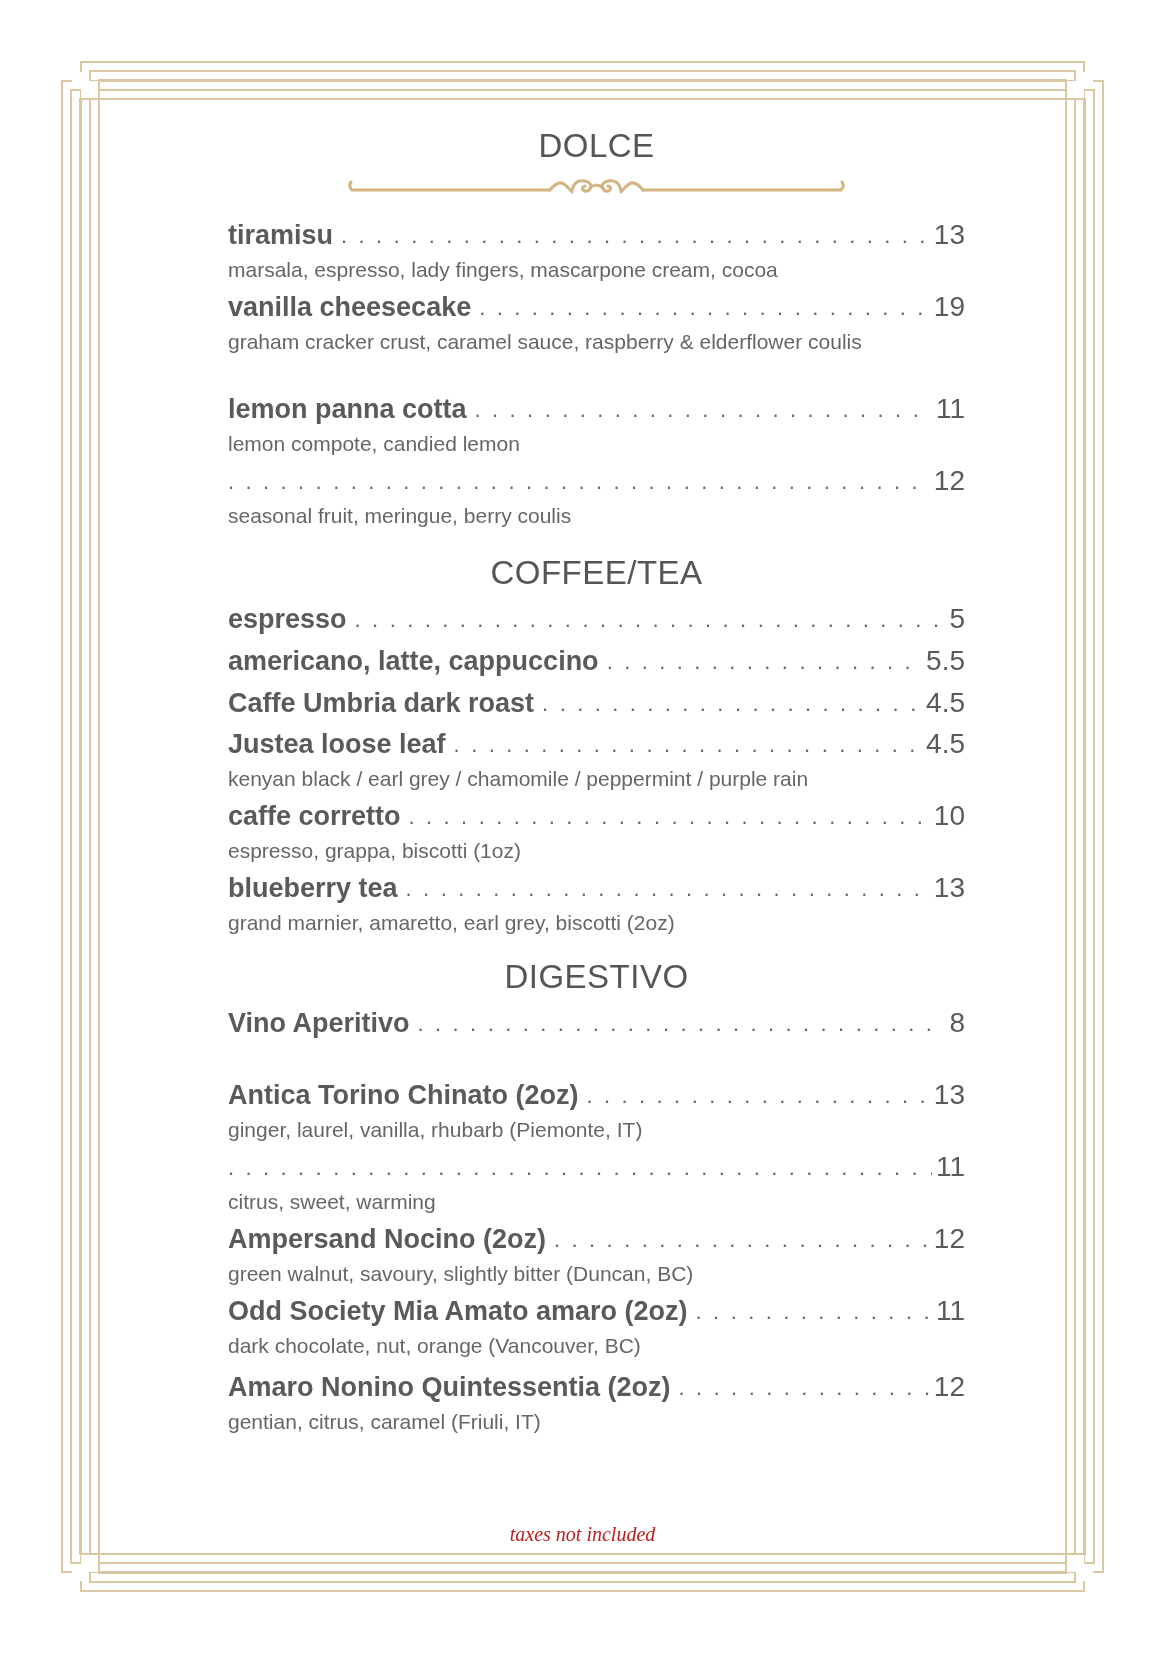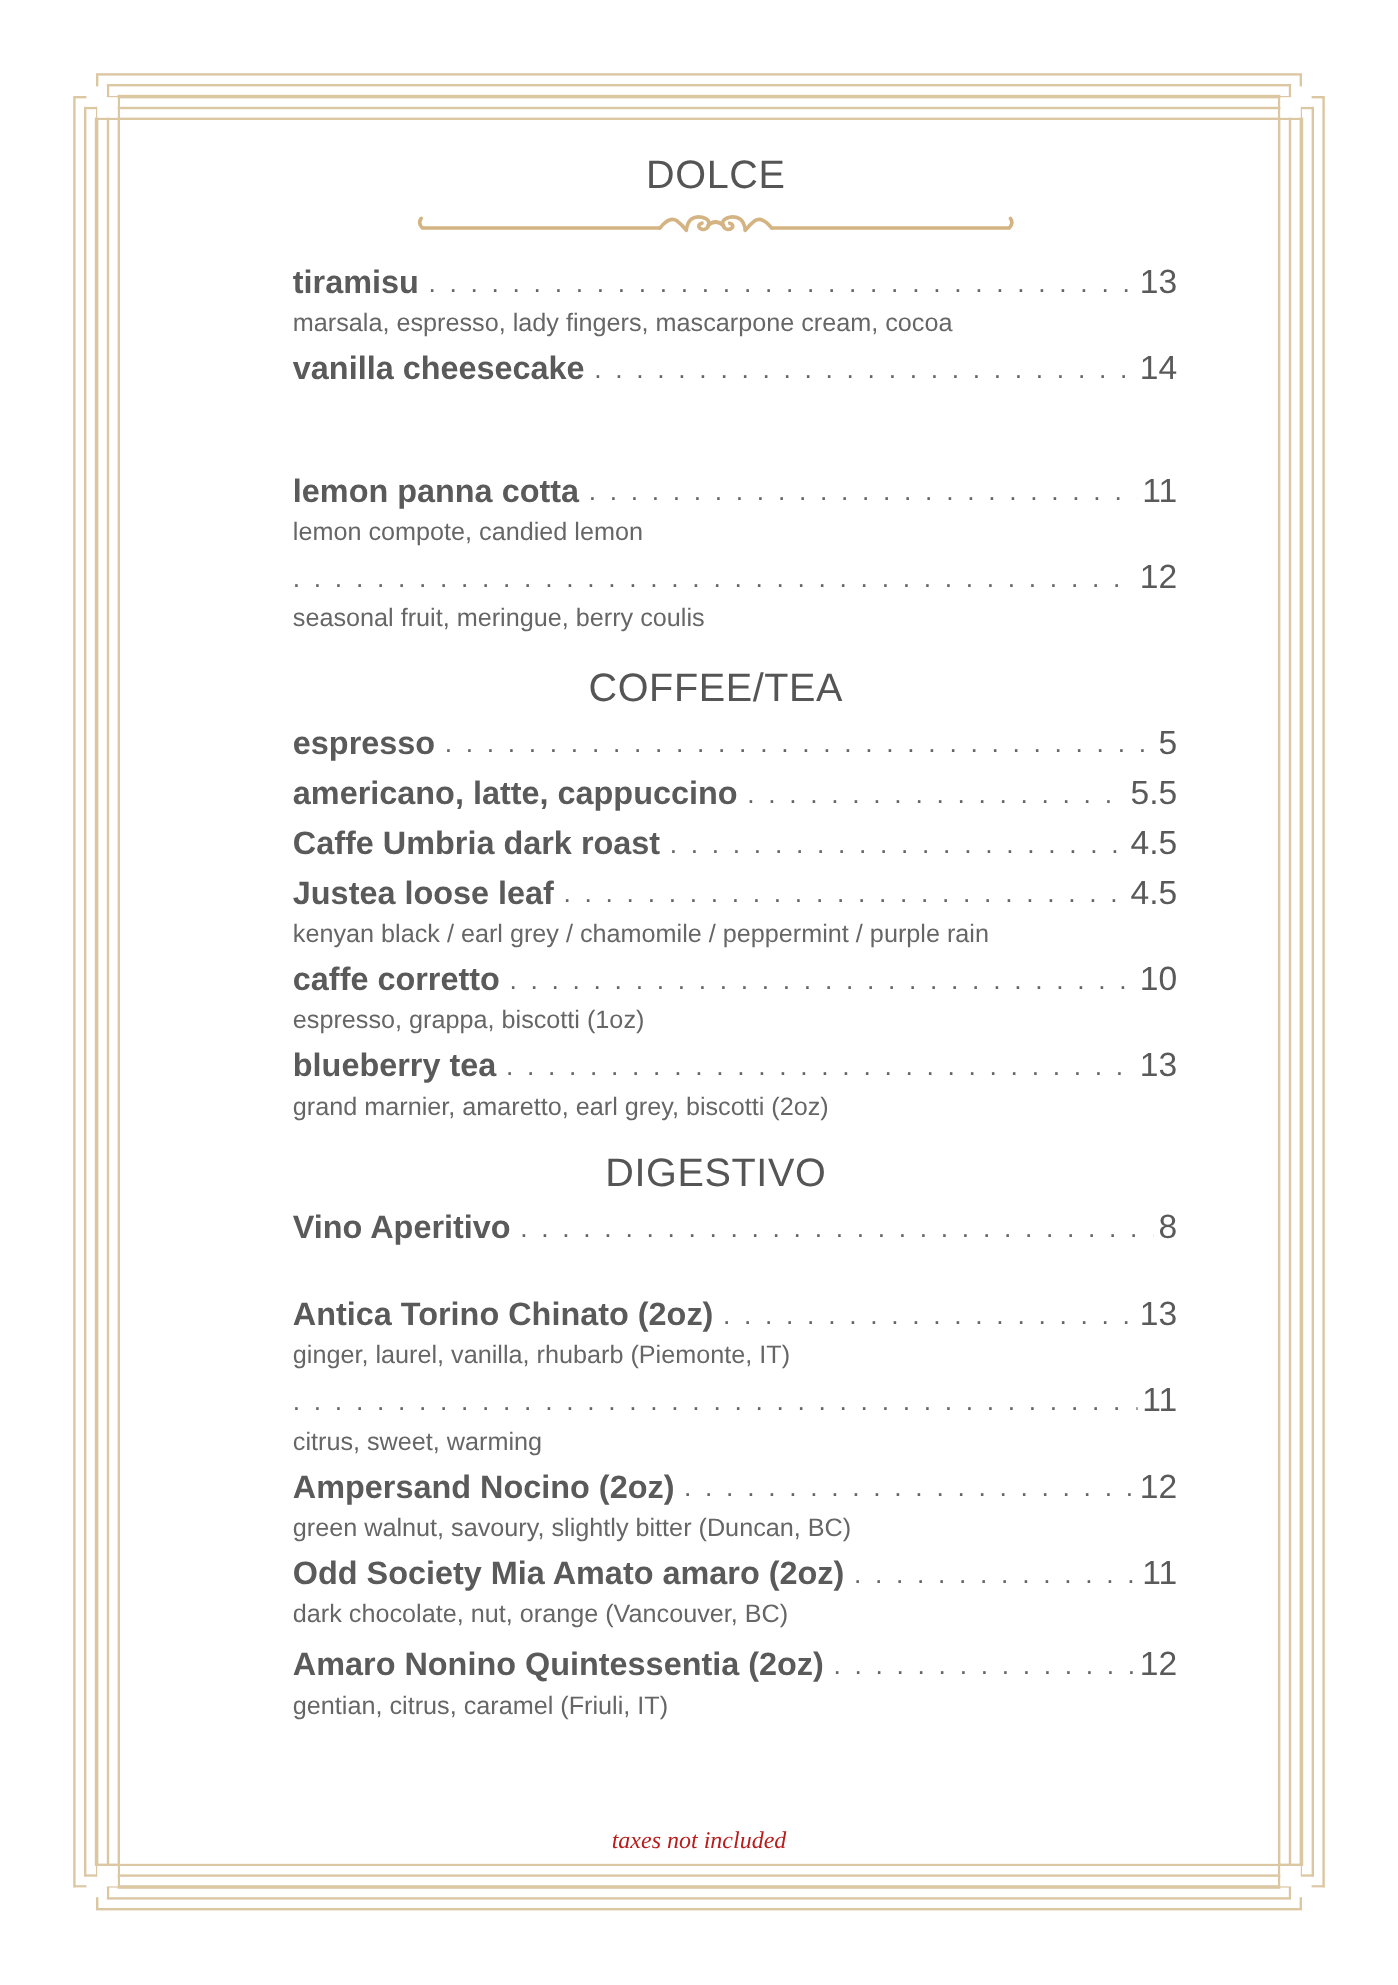--- a/index.html
+++ b/index.html
@@ -2,21 +2,21 @@
 <html><head>
 <meta charset="utf-8">
 <style>
   html, body { margin:0; padding:0; background:#ffffff; }
   body { width:1165px; height:1654px; position:relative; overflow:hidden; font-family:"Liberation Sans", "DejaVu Sans", sans-serif; color:#5a5a5a; }
   .frame { position:absolute; border:2px solid #dcc7a3; box-sizing:border-box; }
   .notch { position:absolute; background:#fff; }
   .content { position:absolute; left:228px; width:737px; top:0; }
   .section-title { position:absolute; left:0; width:100%; text-align:center; font-size:33px; color:#555; font-weight:normal; letter-spacing:0.5px; }
   .ornament { position:absolute; left:117px; width:503px; height:24px; }
-  .item { position:absolute; left:16px; width:100%; }
+  .item { position:absolute; left:0; width:100%; }
   .item-row { display:flex; align-items:baseline; white-space:nowrap; }
   .item-name { font-size:27px; font-weight:bold; color:#5a5a5a; padding-right:8px; }
   .leader { flex:1; overflow:hidden; font-size:22px; color:#666; letter-spacing:6.2px; line-height:1; position:relative; top:-1px; }
   .leader::after { content:". . . . . . . . . . . . . . . . . . . . . . . . . . . . . . . . . . . . . . . . . . . . . . . . . . . . . . . . . . . . . . . . . . . . . . . . . . . . . . . . . . . . . . . . . . . . . . . . . . . . . . . . . ."; letter-spacing:0; word-spacing:5.3px; }
   .item-price { font-size:28px; color:#5a5a5a; padding-left:4px; }
   .item-desc { font-size:21px; color:#666; margin-top:4px; line-height:30px; width:640px; white-space:normal; }
   .footer-note { position:absolute; left:0; width:100%; text-align:center; top:1523px; font-family:Liberation Serif, serif; font-style:italic; font-size:20px; color:#b91c1c; }
 </style>
 </head>
 <body>
@@ -68,22 +68,23 @@
       <span class="leader"></span>
       <span class="item-price">13</span>
     </div>
     <div class="item-desc">marsala, espresso, lady fingers, mascarpone cream, cocoa</div>
   </div>
 
   <div class="item" style="top:291px;">
     <div class="item-row">
       <span class="item-name">vanilla cheesecake</span>
       <span class="leader"></span>
-      <span class="item-price">14</span>
-    </div>
+      <span class="item-price">19</span>
+    </div>
+    <div class="item-desc">graham cracker crust, caramel sauce, raspberry &amp; elderflower coulis</div>
   </div>
 
   <div class="item" style="top:393px;">
     <div class="item-row">
       <span class="item-name">lemon panna cotta</span>
       <span class="leader"></span>
       <span class="item-price">11</span>
     </div>
     <div class="item-desc">lemon compote, candied lemon</div>
   </div>

